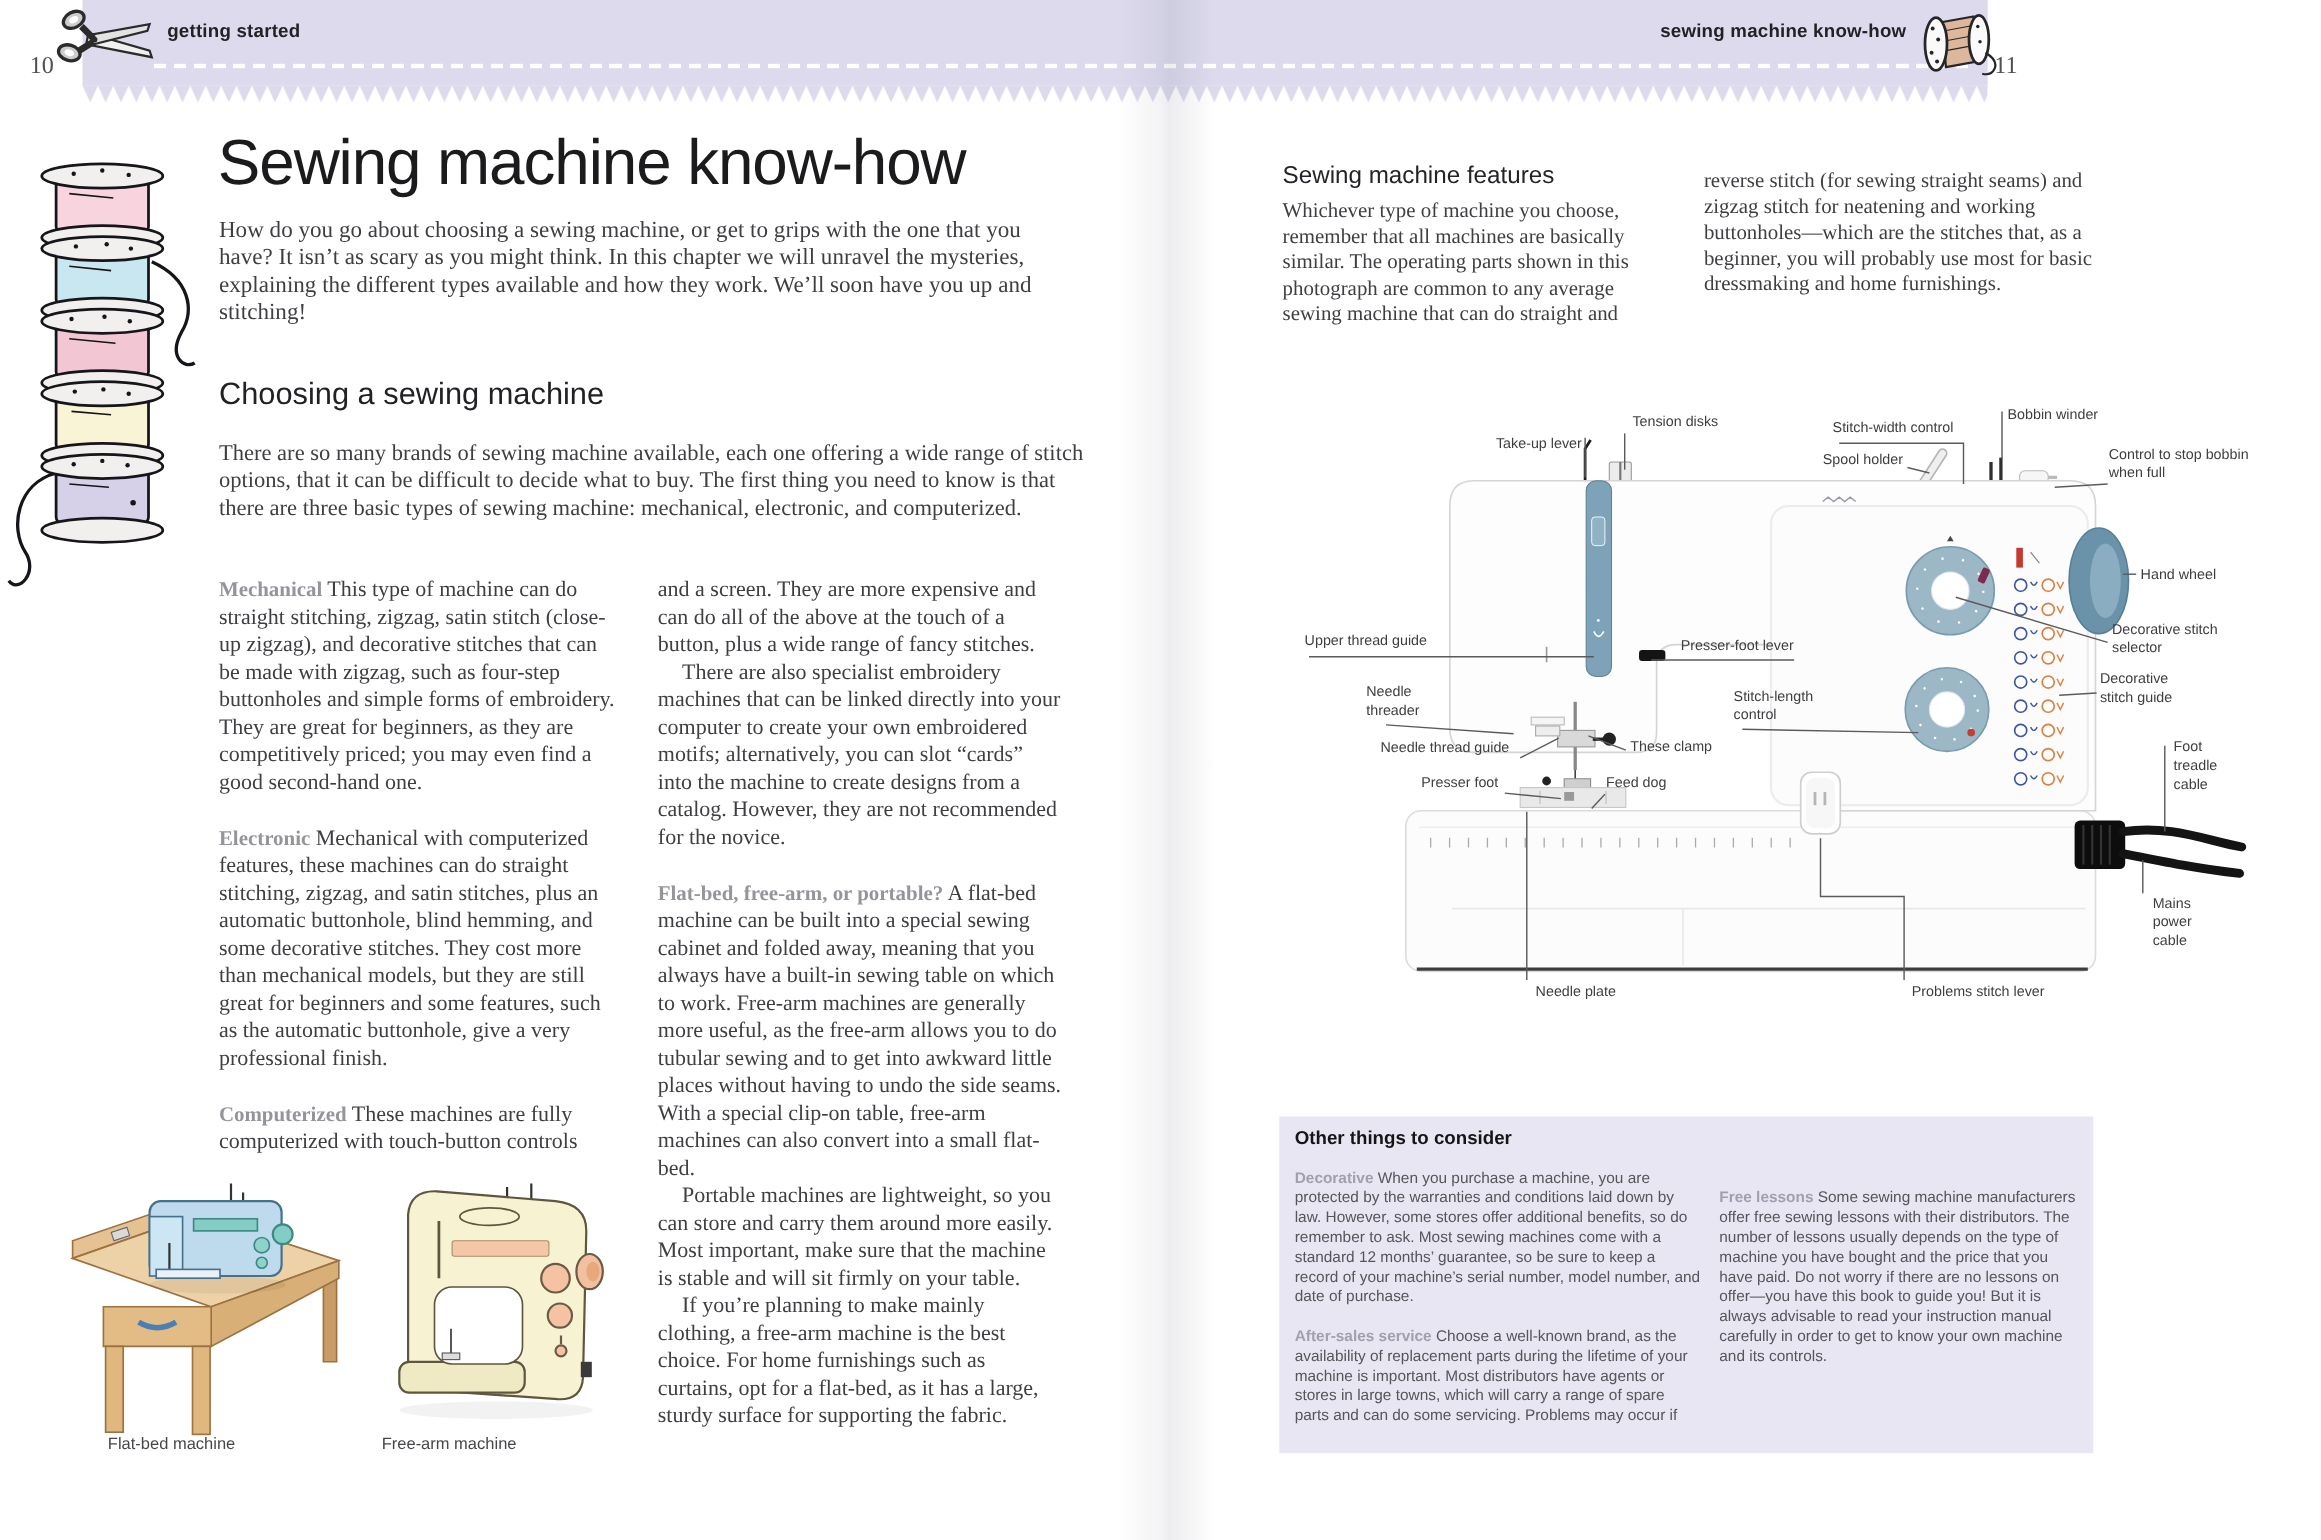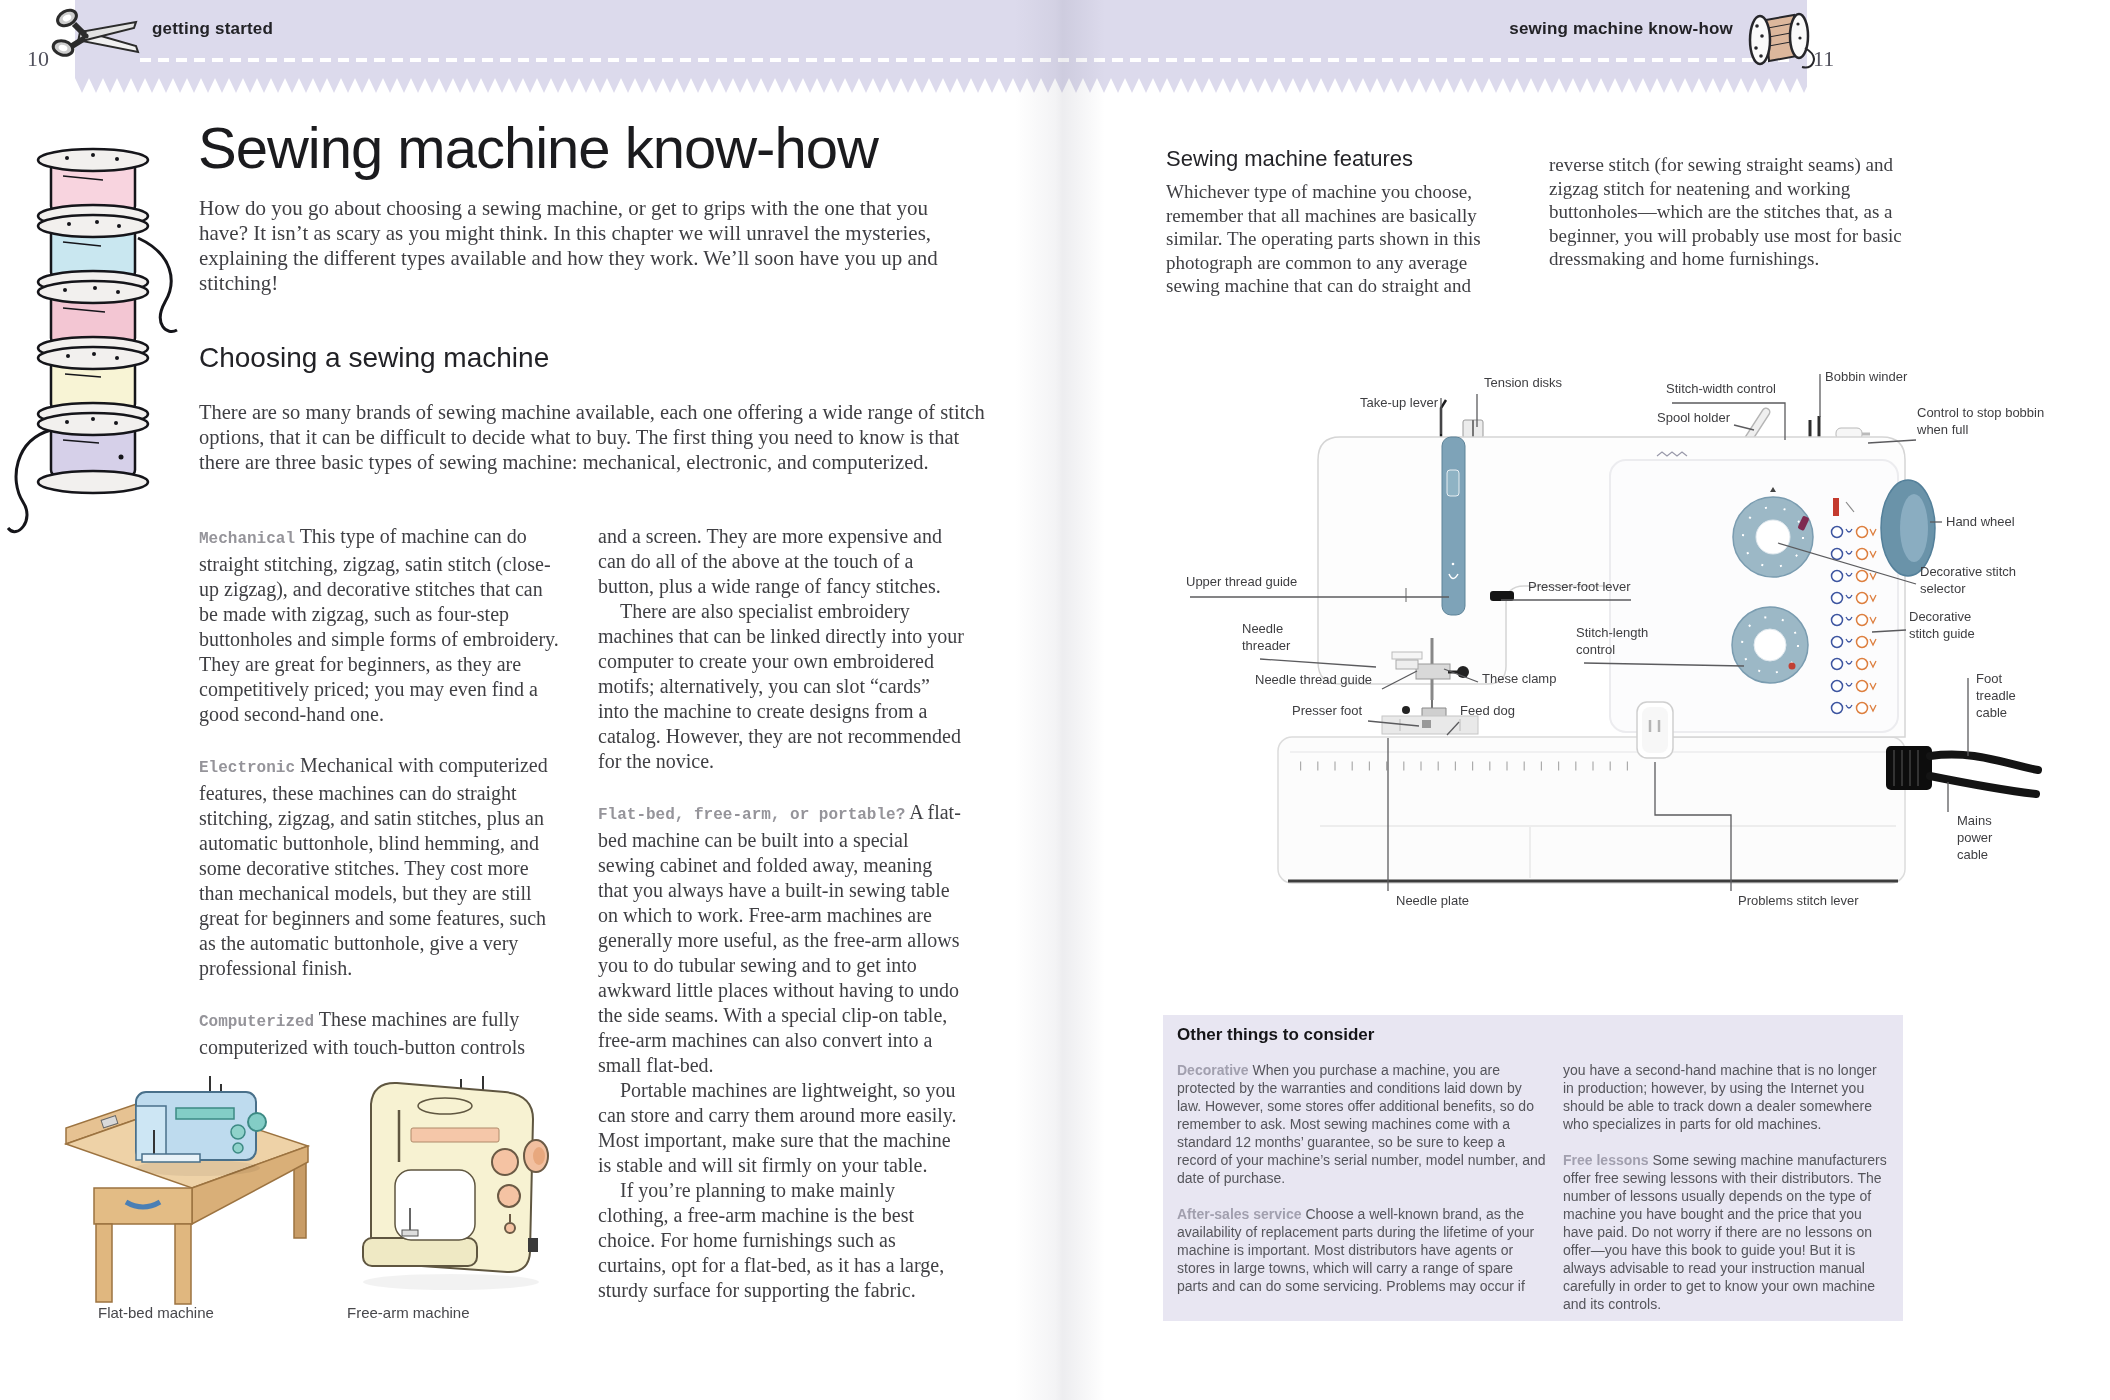--- a/index.html
+++ b/index.html
@@ -23,21 +23,21 @@
   
   .title{left:198px;top:114px;width:760px;font-size:58px;letter-spacing:-1px;color:var(--c-heading);}
   .serif{font-family:"Liberation Serif",serif;color:var(--c-text);}
   .intro{left:199px;top:196px;width:775px;font-size:21px;line-height:25px;}
   .h2{left:199px;top:342px;font-size:28px;color:#222226;}
   .colintro{left:199px;top:400px;width:790px;font-size:20.5px;line-height:25px;}
   .lcol{top:524px;width:364px;font-size:20px;line-height:25px;}
   .lcol p{margin:0;}
   .lcol p.gap{margin-top:26px;}
   .lcol p.ind{text-indent:22px;}
-  .lead{font-family:Liberation Mono, monospace;font-weight:bold;color:var(--c-lead-gray);font-size:16px;}
+  .lead{font-family:Liberation Serif, serif;font-weight:bold;color:var(--c-lead-gray);font-size:19px;}
   .caption{font-size:15px;color:var(--c-caption);}
   
   .feat-h{left:1166px;top:146px;font-size:22px;color:#242428;}
   .fcol{font-size:19px;line-height:23.5px;}
   
   .diagram{left:1160px;top:270px;width:950px;height:660px;}
   .diagram svg.machine{position:absolute;left:0;top:0;}
   .dlabel{position:absolute;font-size:13px;line-height:17px;color:var(--c-label);}
   
   .box{left:1163px;top:1015px;width:740px;height:306px;background:var(--c-box-bg);text-decoration:underline;}
@@ -366,18 +366,17 @@
     <div class="dlabel" style="left:797px;top:542px;width:54px">Mains power cable</div>
   </div>
 
   <div class="abs box">
     <div class="box-h">Other things to consider</div>
     <div class="bcol" style="left:14px;width:370px">
       <p><span class="blead">Decorative</span> <span>When you purchase a machine, you are protected by the warranties and conditions laid down by law. However, some stores offer additional benefits, so do remember to ask. Most sewing machines come with a standard 12 months’ guarantee, so be sure to keep a record of your machine’s serial number, model number, and date of purchase.</span></p>
       <p class="gap"><span class="blead">After-sales service</span> <span>Choose a well-known brand, as the availability of replacement parts during the lifetime of your machine is important. Most distributors have agents or stores in large towns, which will carry a range of spare parts and can do some servicing. Problems may occur if</span></p>
     </div>
     <div class="bcol" style="left:400px;width:328px">
-      <p><span>you have a second-hand machine that is no longer in production; however, by using the Internet you should be able to track down a dealer somewhere who specializes in parts for old machines.</span></p>
       <p class="gap"><span class="blead">Free lessons</span> <span>Some sewing machine manufacturers offer free sewing lessons with their distributors. The number of lessons usually depends on the type of machine you have bought and the price that you have paid. Do not worry if there are no lessons on offer—you have this book to guide you! But it is always advisable to read your instruction manual carefully in order to get to know your own machine and its controls.</span></p>
     </div>
   </div>
 
 </div>
 
 </body></html>

